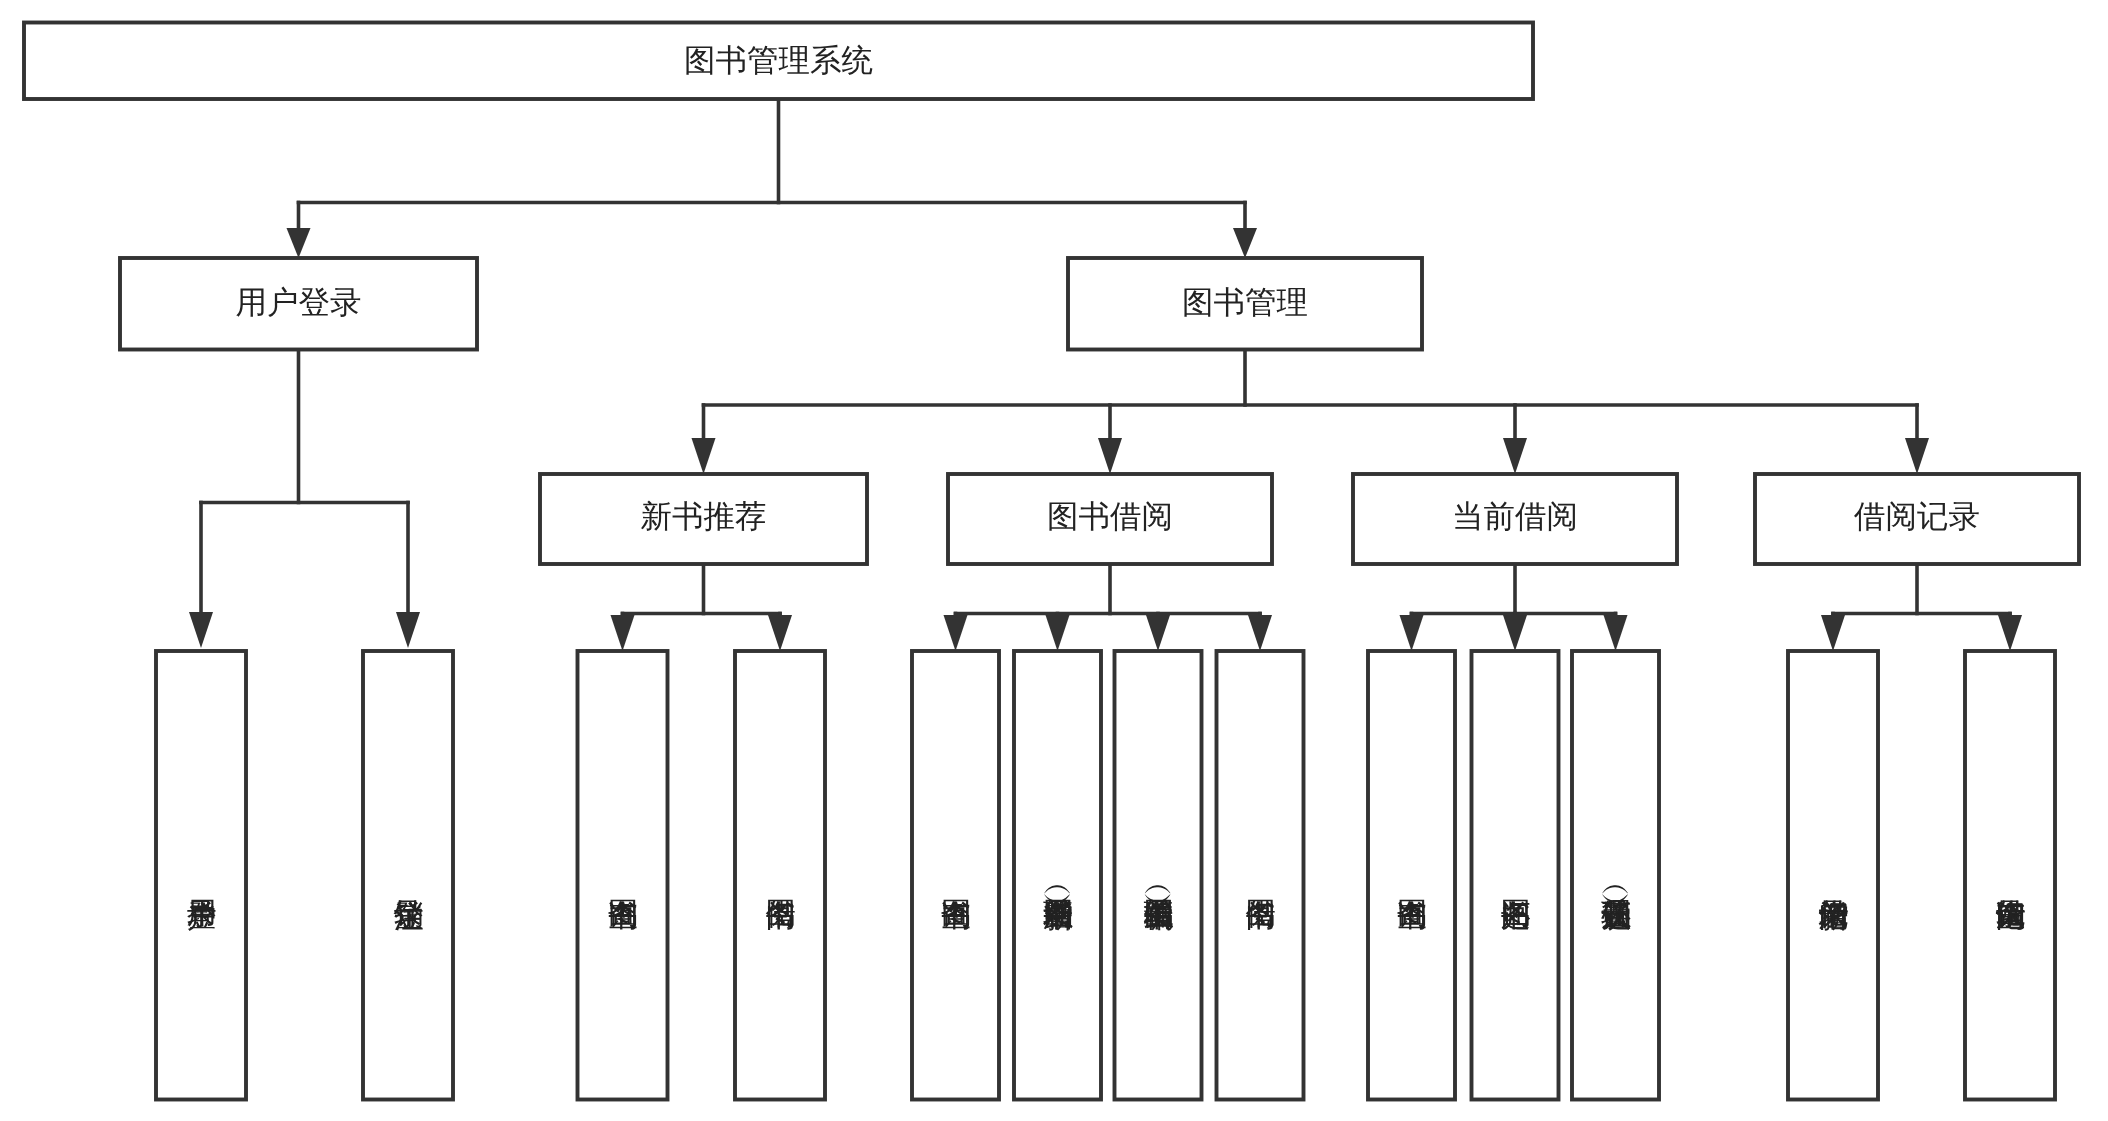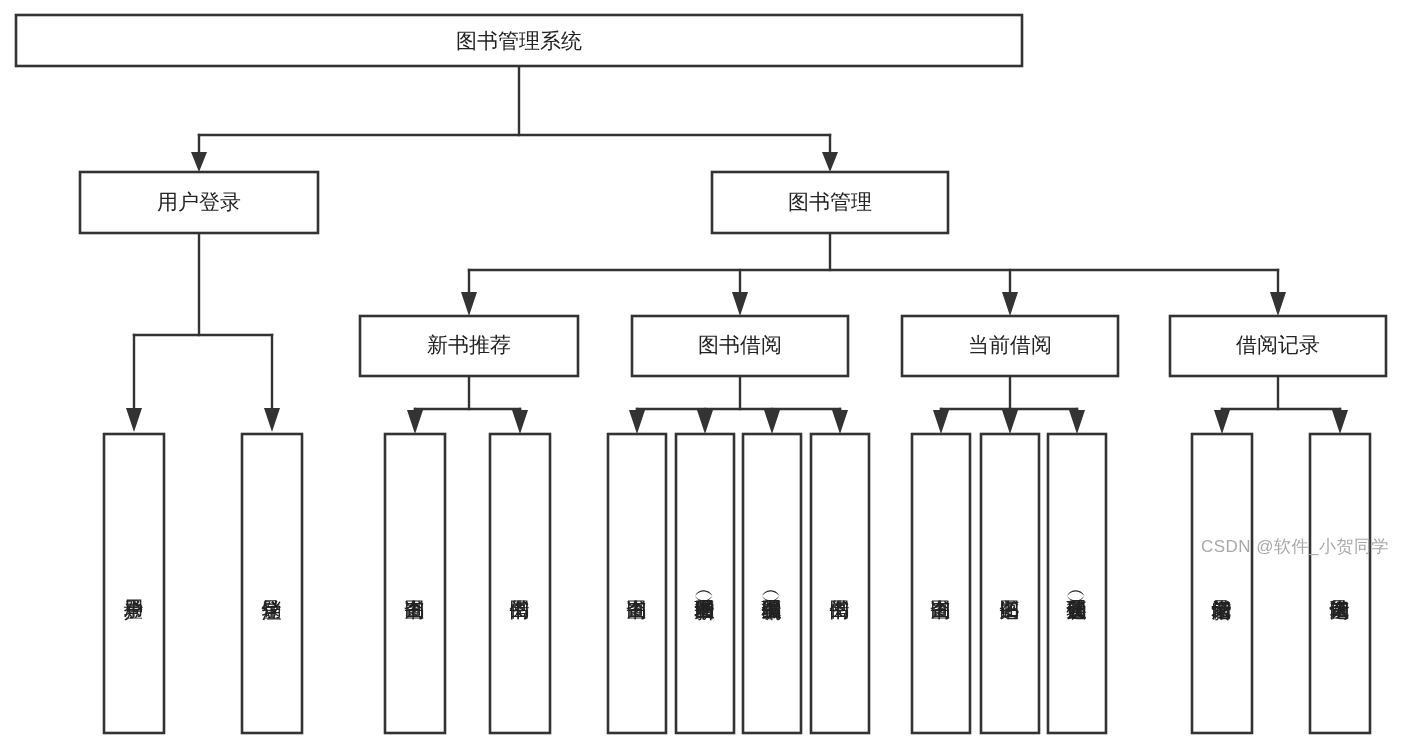--- a/index.html
+++ b/index.html
@@ -233,15 +233,14 @@
       <text class="node-label-v" x="1222" y="584">新增借阅记录</text>
     </g>
 
     <g>
       <rect class="node-box" x="1310" y="434" width="60" height="299"></rect>
       <text class="node-label-v" x="1340" y="584">查询借阅记录</text>
     </g>
 
   </svg>
 
-  <div class="watermark">CSDN @软件_小贺同学</div>
 
 </div>
 
 </body></html>

